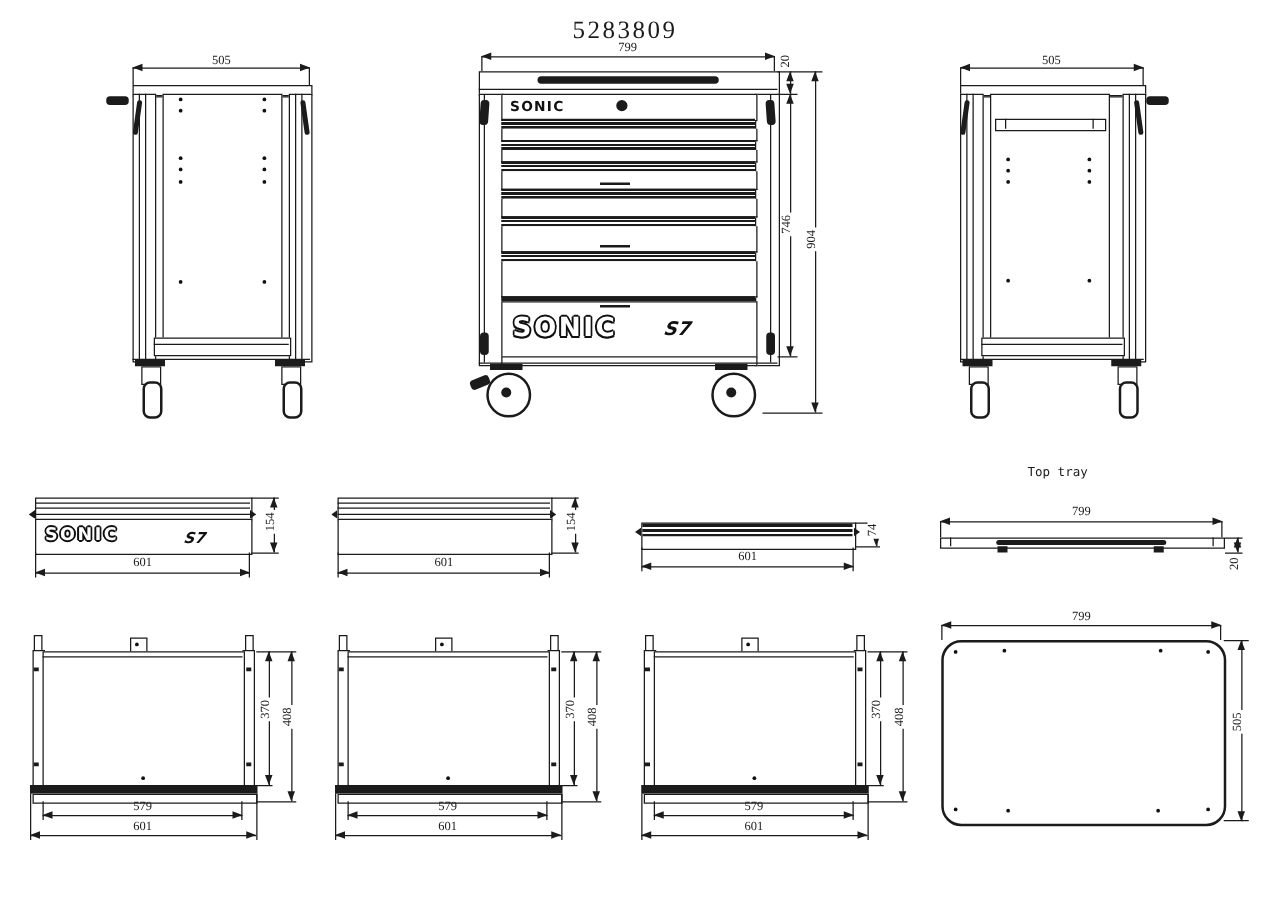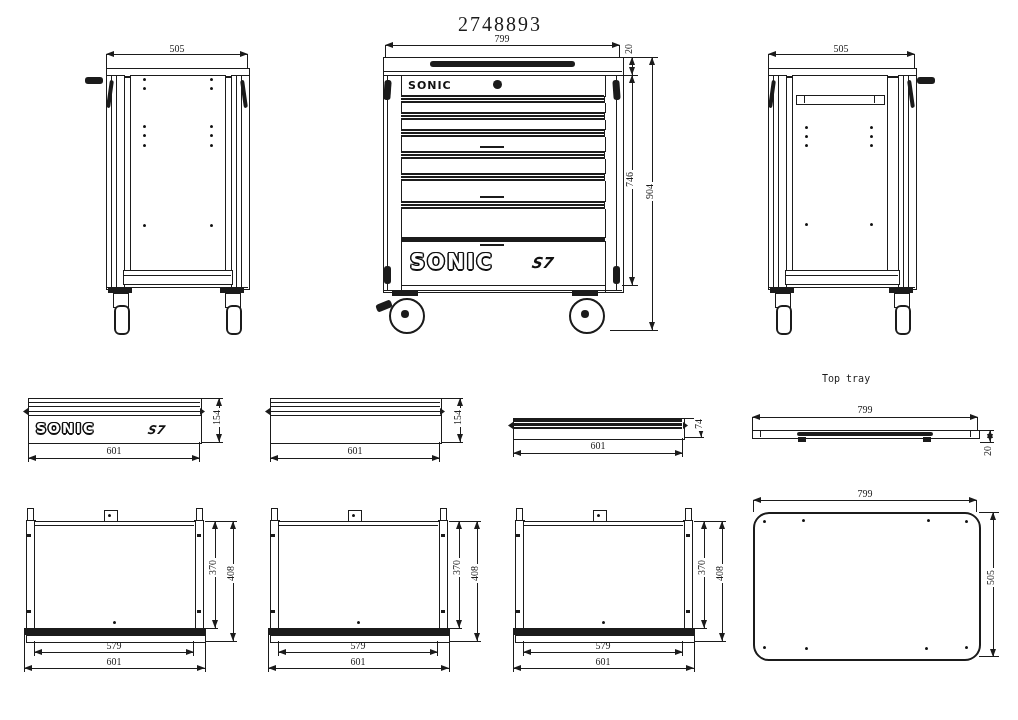--- a/index.html
+++ b/index.html
@@ -33,21 +33,21 @@
   .s7{position:absolute;font-family:"DejaVu Sans",sans-serif;font-weight:bold;font-style:italic;color:#111;line-height:1;transform:skewX(-10deg)}
   .mono{font-family:"DejaVu Sans Mono",monospace}
   .tabL{position:absolute;background:#1b1b1b;clip-path:polygon(100% 0,0 50%,100% 100%)}
   .tabR{position:absolute;background:#1b1b1b;clip-path:polygon(0 0,100% 50%,0 100%)}
 </style>
 </head>
 <body>
 
 <div id="canvas">
 
-  <div class="dt ctr" style="left:500px;top:14px;font-size:20px;letter-spacing:2px">2748893</div>
+  <div class="dt ctr" style="left:500px;top:14px;font-size:20px;letter-spacing:2px">5283809</div>
 
   <div class="v" style="left:80px;top:44px;width:190px;height:300px">
     <div class="dt ctr" style="left:97px;top:0">505</div>
     <div class="dimh" style="left:26px;top:10px;width:142px"></div>
     <div class="l" style="left:26px;top:10px;width:1px;height:14px"></div>
     <div class="l" style="left:167px;top:10px;width:1px;height:14px"></div>
     <div class="b" style="left:26px;top:24px;width:142px;height:7px"></div>
     <div class="l" style="left:26px;top:33px;width:142px;height:1px"></div>
     <div class="b" style="left:26px;top:31px;width:17px;height:213px"></div>
     <div class="l" style="left:31px;top:31px;width:1px;height:213px"></div>

